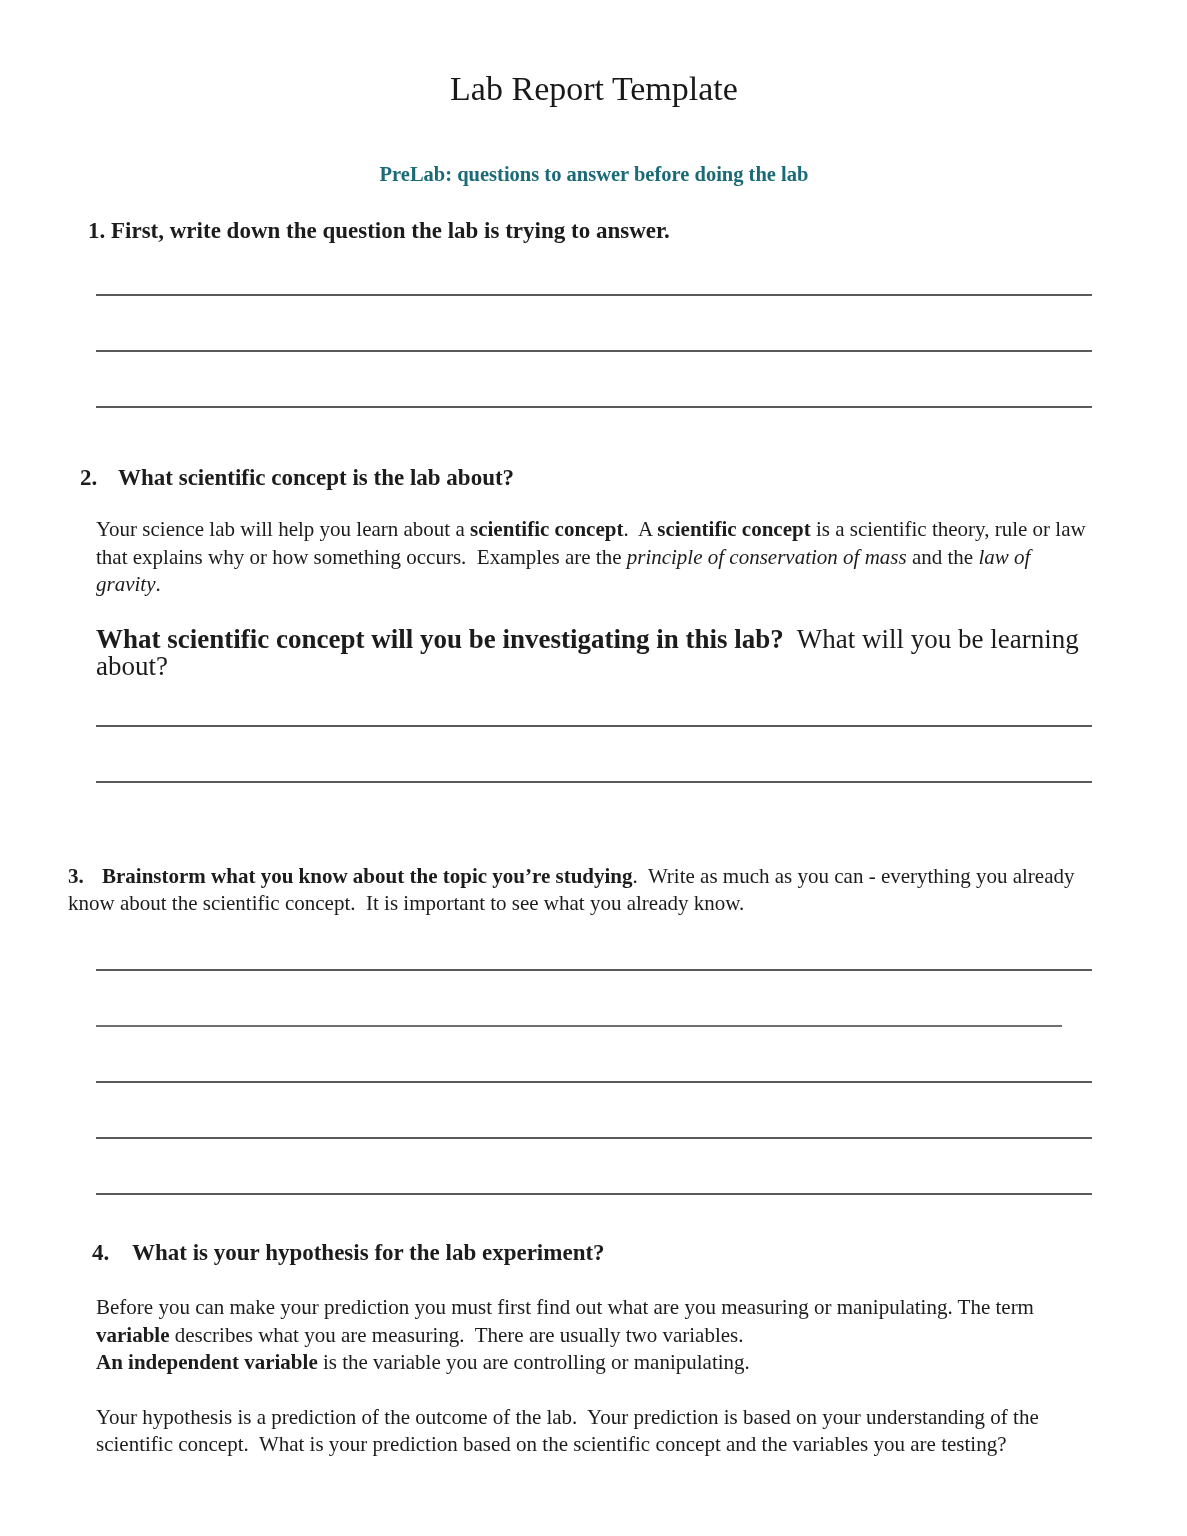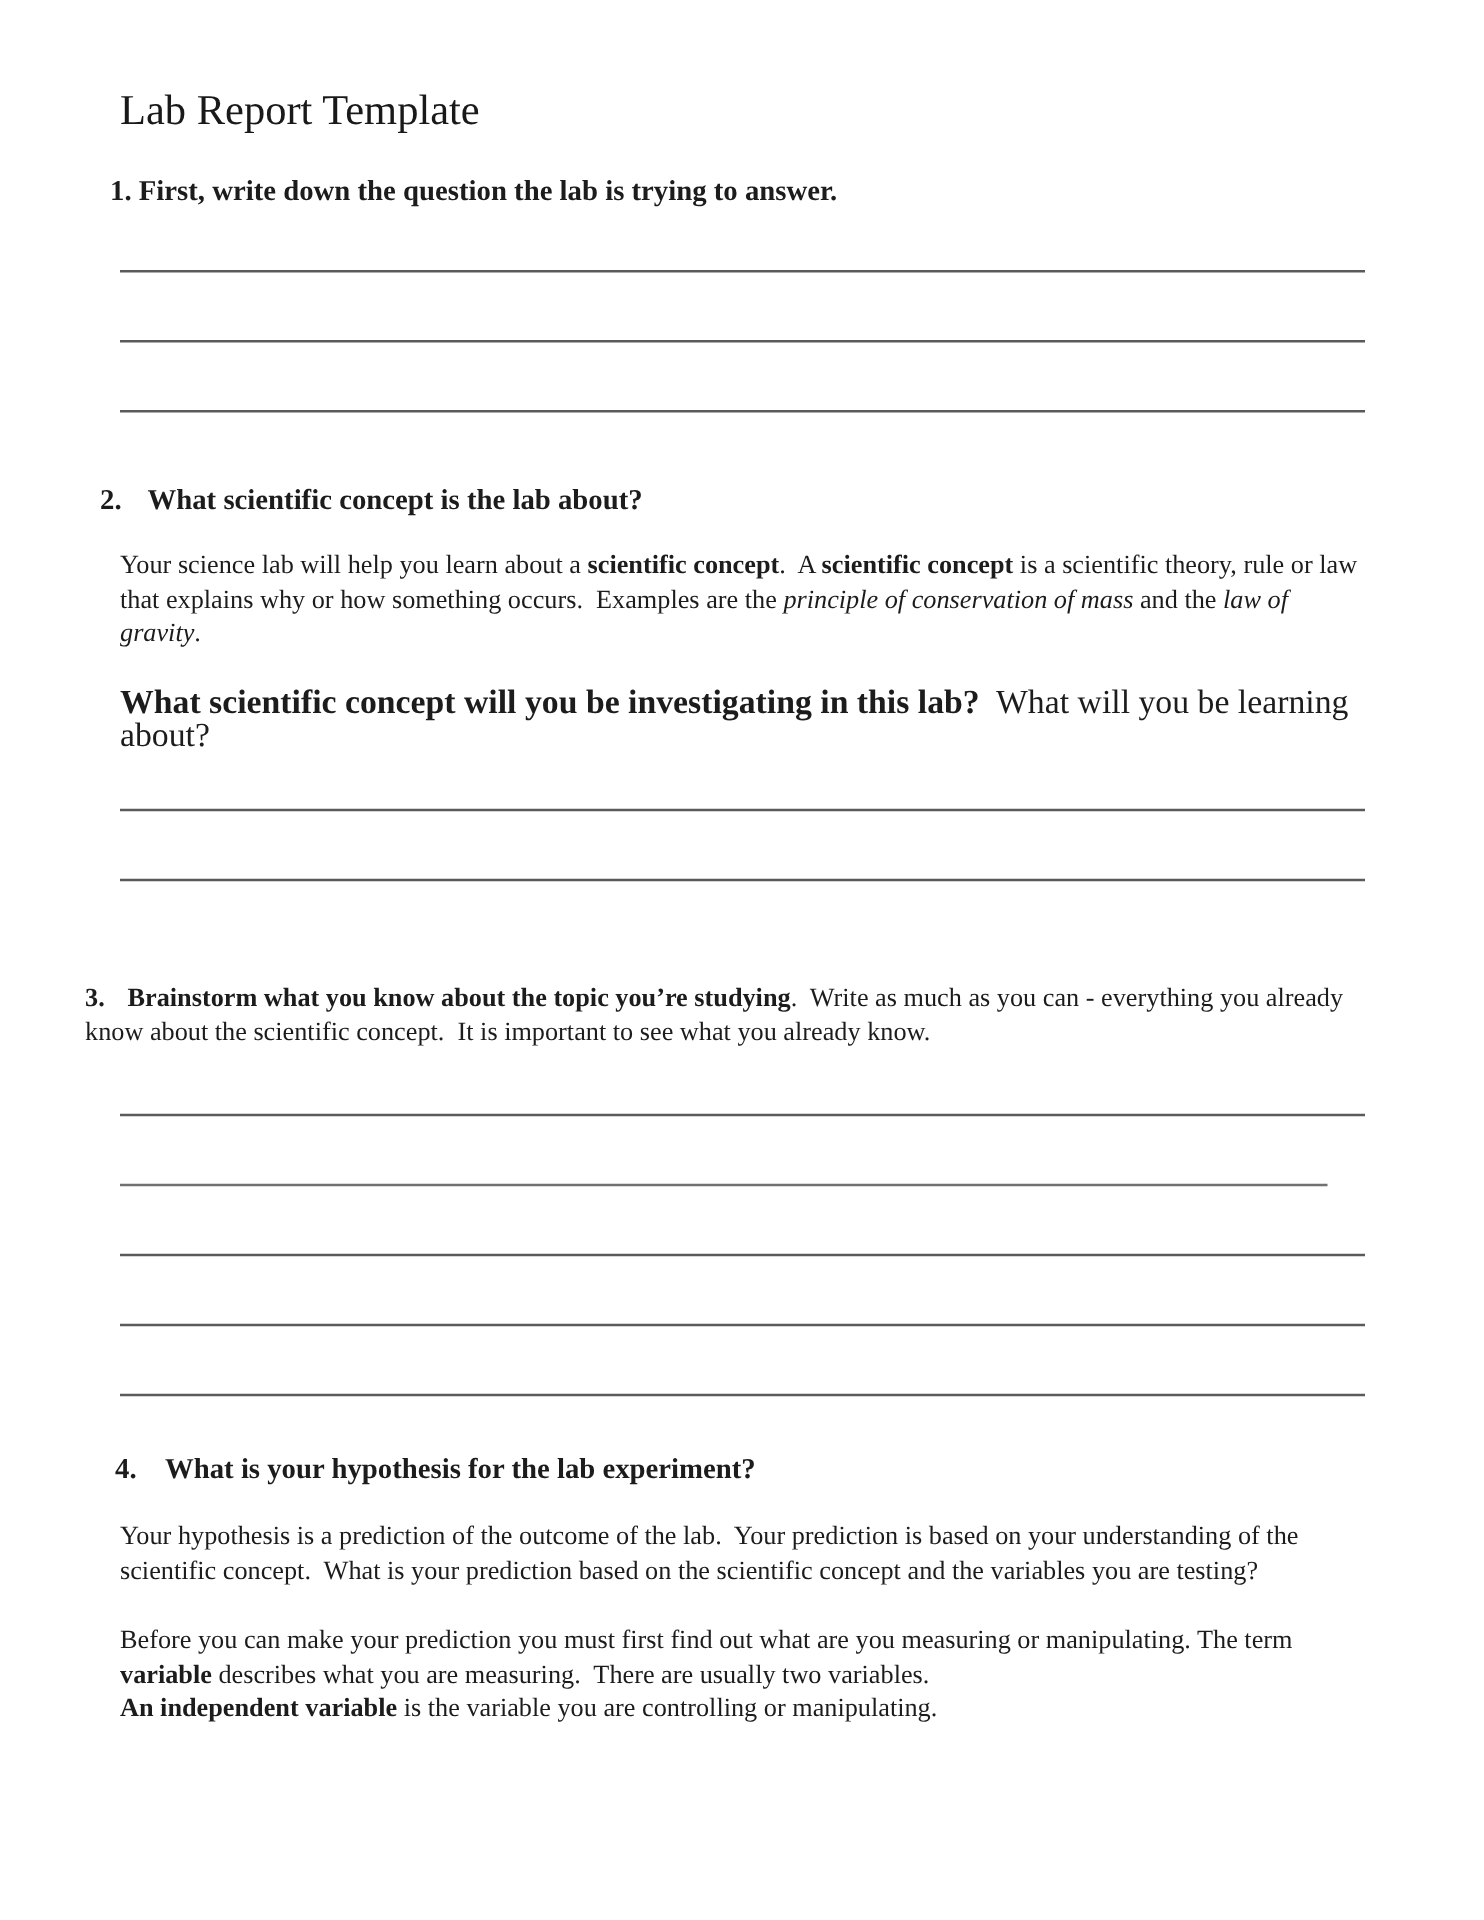--- a/index.html
+++ b/index.html
@@ -11,20 +11,21 @@
     font-family: "Liberation Serif", "DejaVu Serif", serif;
     color: #1c1c1c;
     overflow: hidden;
   }
   .content { padding: 0 95px 0 96px; }
 
   .title {
     margin: 70px 0 0 0;
     font-size: 34px;
     font-weight: 400;
+    text-align: center;
     color: #191919;
   }
 
   p { margin: 0; }
   .body-text { font-size: 21px; line-height: 27.5px; }
   .b { font-weight: bold; }
   .i { font-style: italic; }
 
   .namedate {
     margin-top: 29px;
@@ -67,20 +68,21 @@
 </style>
 </head>
 <body>
 
 <div class="page">
   <div class="content">
 
     <h1 class="title">Lab Report Template</h1>
 
 
+    <p class="prelab" style="color: rgb(27, 107, 118);">PreLab: questions to answer before doing the lab</p>
 
     <p class="heading h-q1"><span class="b">1. First, write down the question the lab is trying to answer</span><span>.</span></p>
     <div class="lines-q1">
       <div class="wline"></div>
       <div class="wline"></div>
       <div class="wline"></div>
     </div>
 
     <p class="heading h-q2"><span class="hnum2">2.</span><span>What scientific concept is the lab about?</span></p>
     <p class="body-text p-q2"><span>Your science lab will help you learn about a </span><span class="b">scientific concept</span><span>.&nbsp; A </span><span class="b">scientific concept</span><span> is a scientific theory, rule or law that explains why or how something occurs.&nbsp; Examples are the </span><span class="i">principle of conservation of mass</span><span> and the </span><span class="i">law of gravity</span><span>.</span></p>
@@ -93,17 +95,17 @@
     <p class="body-text p-q3"><span class="hnum3">3.</span><span><span class="b">Brainstorm what you know about the topic you’re studying</span><span>.&nbsp; Write as much as you can - everything you already know about the scientific concept.&nbsp; It is important to see what you already know.</span></span></p>
     <div class="lines-q3">
       <div class="wline"></div>
       <div class="wline short"></div>
       <div class="wline"></div>
       <div class="wline"></div>
       <div class="wline"></div>
     </div>
 
     <p class="heading h-q4"><span class="hnum4">4.</span><span>What is your hypothesis for the lab experiment?</span></p>
+    <p class="body-text p-q4b"><span>Before you can make your prediction you must first find out what are you measuring or manipulating. The term </span><span class="b">variable</span><span> describes what you are measuring.&nbsp; There are usually two variables.</span><br><span class="b">An independent variable</span><span> is the variable you are controlling or manipulating.</span></p>
     <p class="body-text p-q4a"><span>Your hypothesis is a prediction of the outcome of the lab.&nbsp; Your prediction is based on your understanding of the scientific concept.&nbsp; What is your prediction based on the scientific concept and the variables you are testing?</span></p>
-    <p class="body-text p-q4b"><span>Before you can make your prediction you must first find out what are you measuring or manipulating. The term </span><span class="b">variable</span><span> describes what you are measuring.&nbsp; There are usually two variables.</span><br><span class="b">An independent variable</span><span> is the variable you are controlling or manipulating.</span></p>
 
   </div>
 </div>
 
 </body></html>

